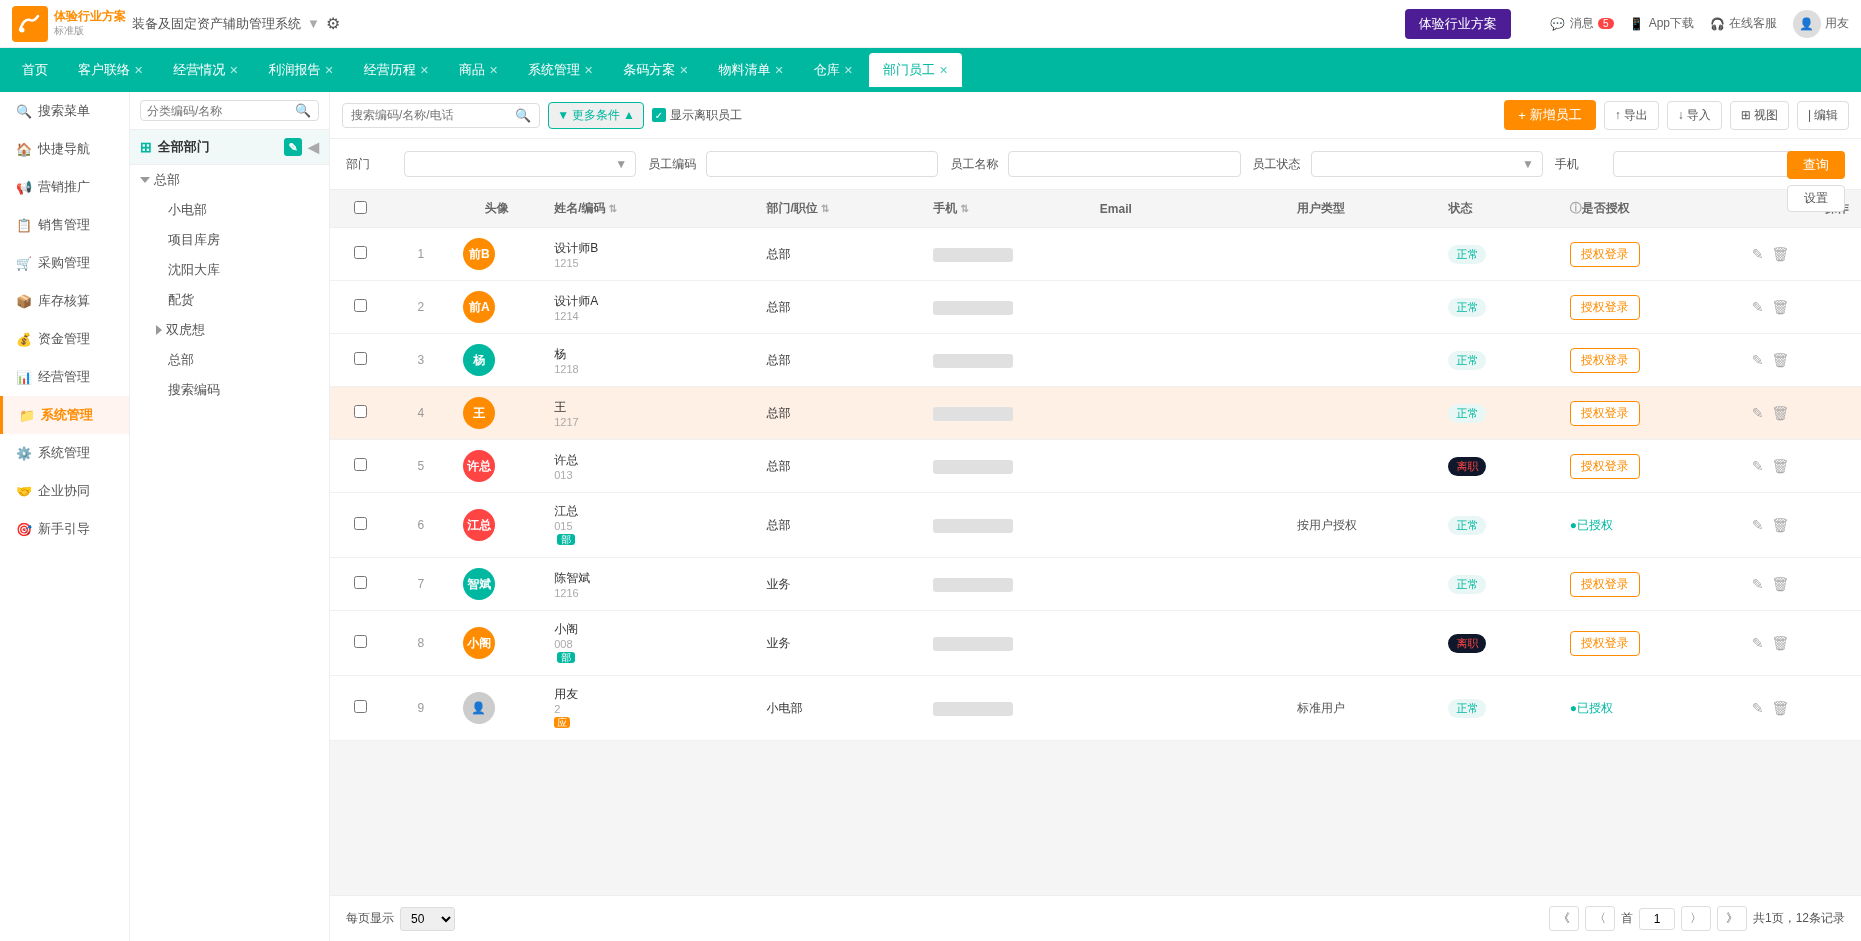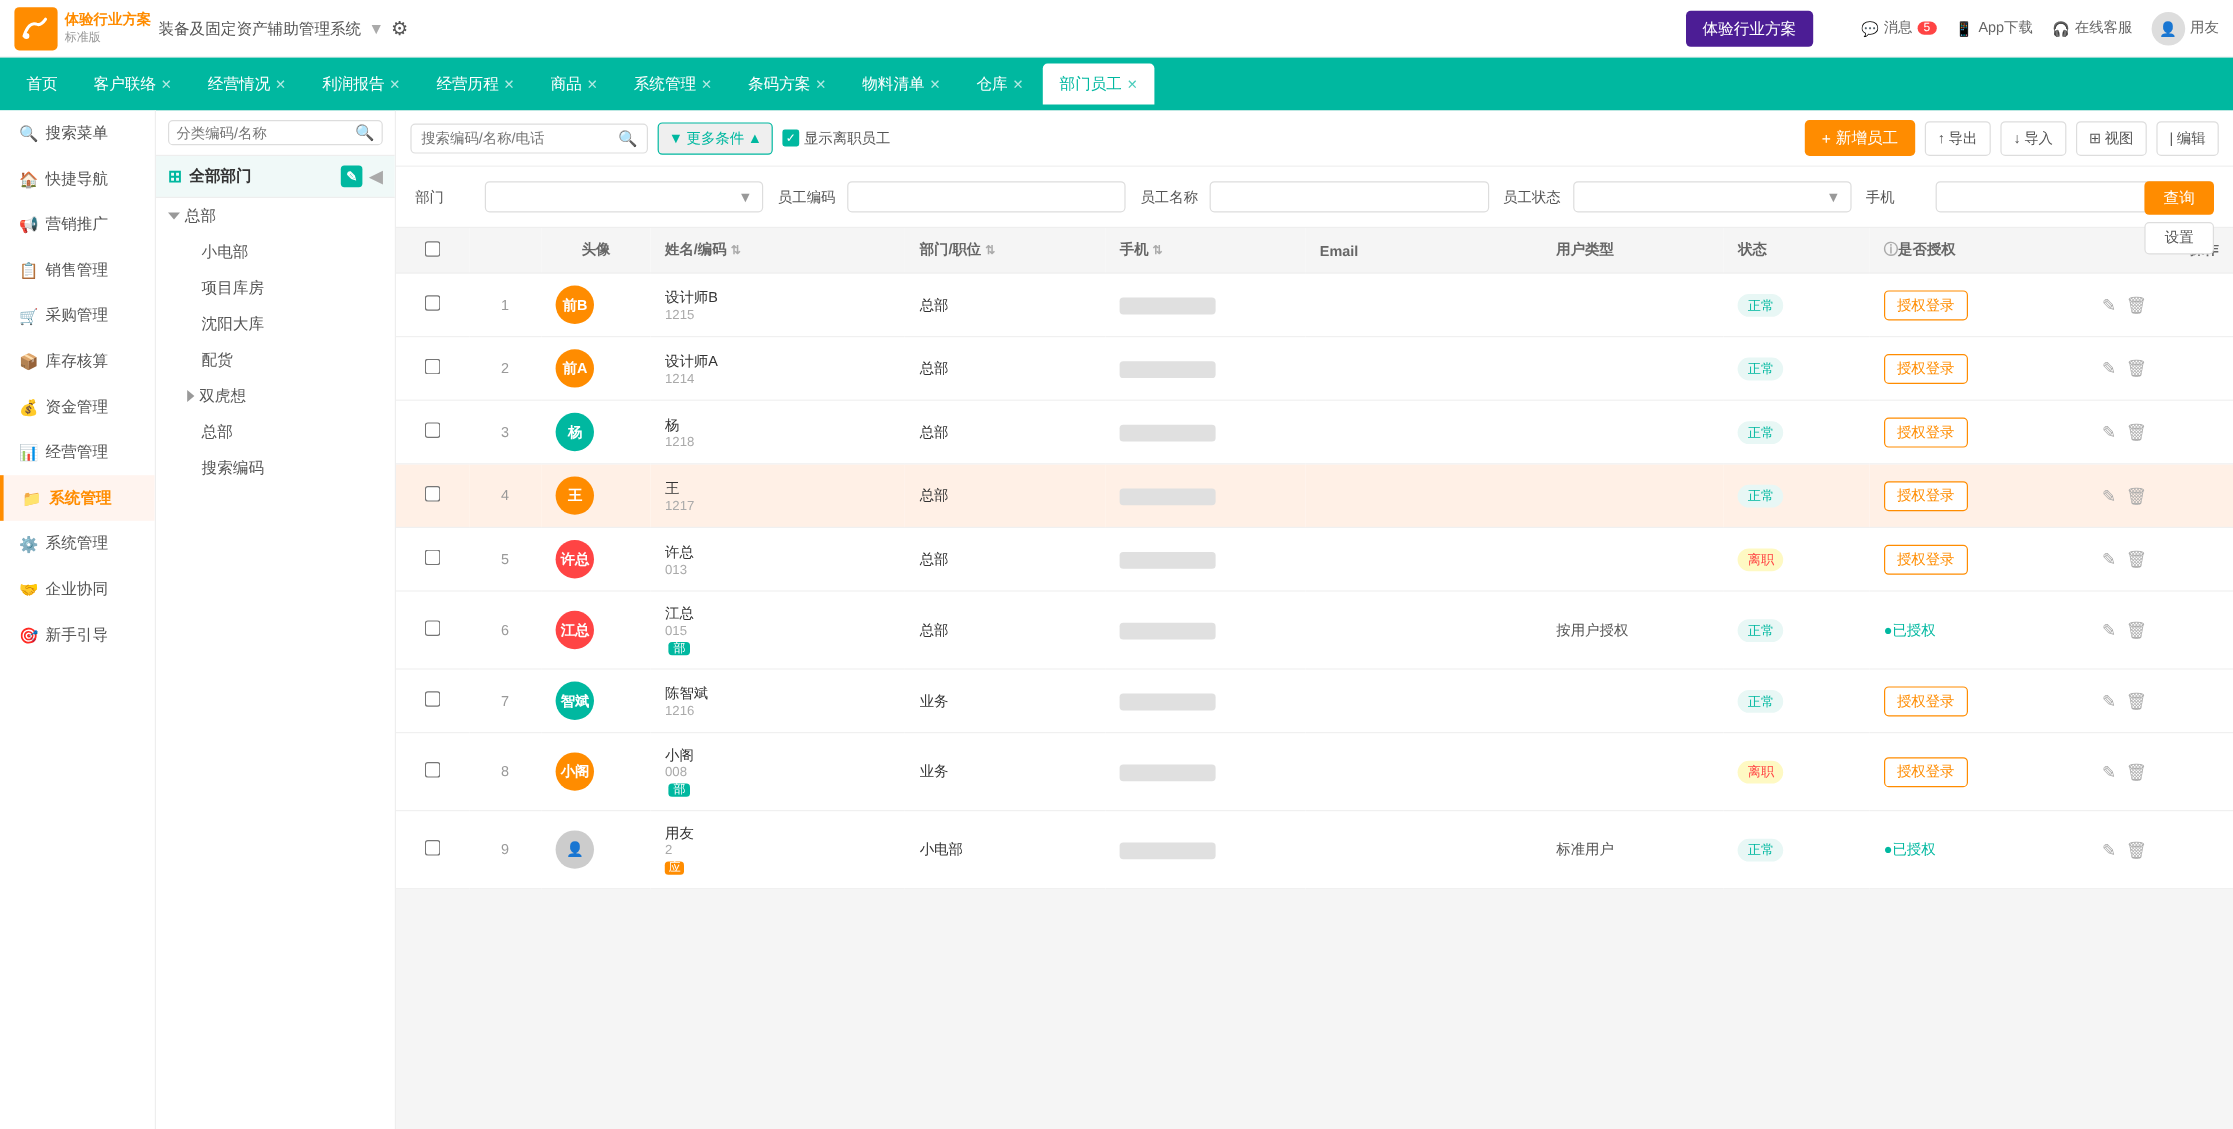--- a/index.html
+++ b/index.html
@@ -75,21 +75,21 @@
 
     
     .table-wrap { flex: 1; overflow: auto; padding: 0; }
     table { width: 100%; border-collapse: collapse; background: #fff; }
     thead th { background: #f5f5f5; padding: 10px 12px; font-size: 12px; color: #666; text-align: left; border-bottom: 1px solid #eee; white-space: nowrap; }
     tbody td { padding: 10px 12px; font-size: 12px; color: #333; border-bottom: 1px solid #f0f0f0; vertical-align: middle; }
     tbody tr.highlighted { background: #fff0e6; }
     .avatar { width: 32px; height: 32px; border-radius: 50%; display: flex; align-items: center; justify-content: center; color: #fff; font-size: 12px; font-weight: bold; }
     .status-badge { display: inline-block; padding: 2px 8px; border-radius: 10px; font-size: 11px; }
     .status-normal { background: #e8f7f5; color: #00b8a0; }
-    .status-resigned { background: #fef9c3; color: #f44; }
+    .status-resigned { background: #0f172a; color: #f44; }
     .auth-btn { border: 1px solid #ff8c00; color: #ff8c00; background: #fff; border-radius: 4px; padding: 3px 10px; font-size: 12px; cursor: pointer; }
     .auth-granted { color: #00b8a0; font-size: 12px; }
     .action-btns { display: flex; align-items: center; gap: 8px; }
     .action-icon { color: #aaa; cursor: pointer; font-size: 14px; }
     .blurred { background: #e0e0e0; border-radius: 3px; color: transparent; font-size: 11px; min-width: 80px; display: inline-block; height: 14px; }
     .dept-tag { background: #00b8a0; color: #fff; border-radius: 3px; padding: 0 4px; font-size: 10px; margin-left: 3px; }
 
     
     .pagination { display: flex; align-items: center; justify-content: space-between; padding: 10px 16px; background: #fff; border-top: 1px solid #eee; font-size: 12px; color: #555; }
     .page-controls { display: flex; align-items: center; gap: 6px; }
@@ -672,16 +672,34 @@
       <div class="action-btns">
         <span class="action-icon">✎</span>
         <span class="action-icon">🗑</span>
       </div>
     </td>
   </tr>
               </tbody>
           </table>
         </div>
 
+        <div class="pagination">
+          <div class="page-controls">
+            <span>每页显示</span>
+            <select class="per-page-select">
+              <option>50</option>
+              <option>100</option>
+            </select>
+          </div>
+          <div class="page-controls">
+            <button class="page-btn">《</button>
+            <button class="page-btn">〈</button>
+            <span>首</span>
+            <input class="page-input" type="text" value="1" style="">
+            <button class="page-btn">〉</button>
+            <button class="page-btn">》</button>
+            <span>共1页，12条记录</span>
+          </div>
+        </div>
       </div>
     </div>
   </div>
 </div>
 
 </body></html>

